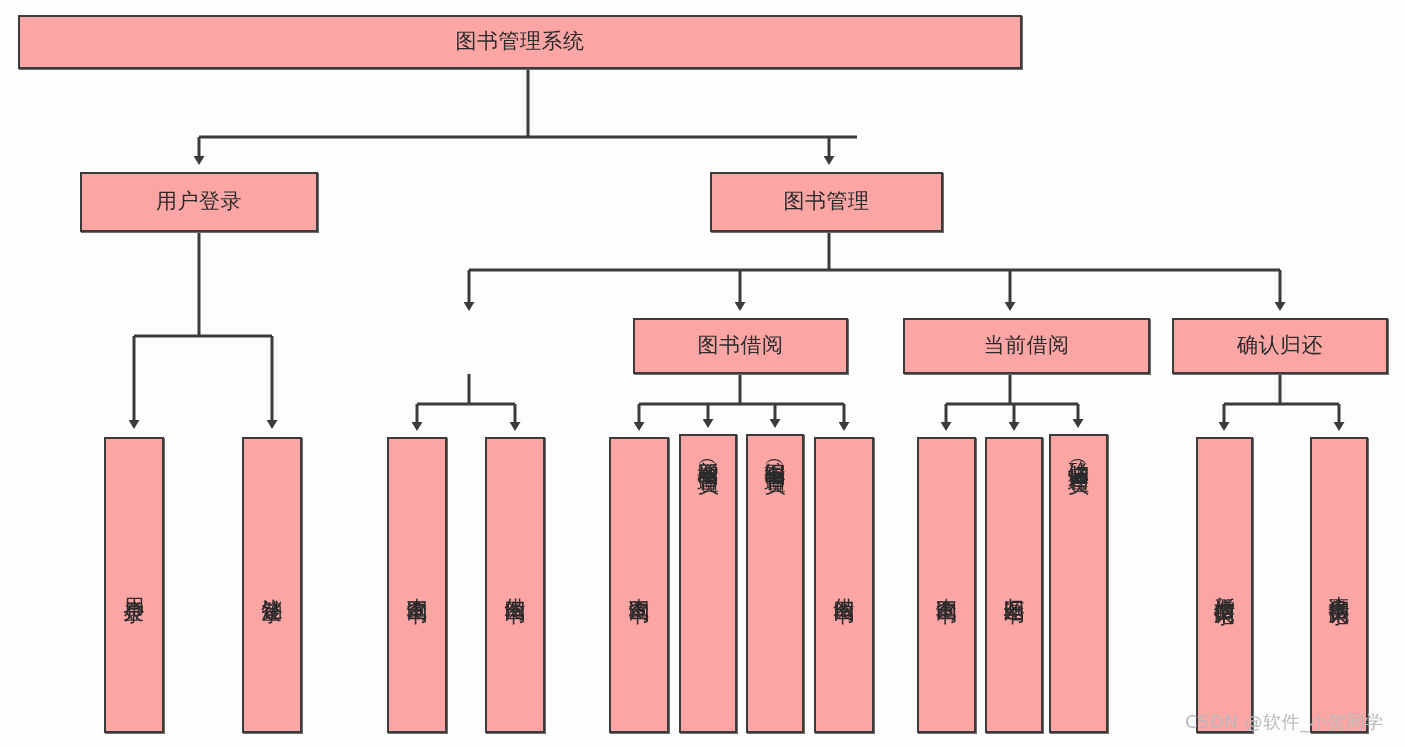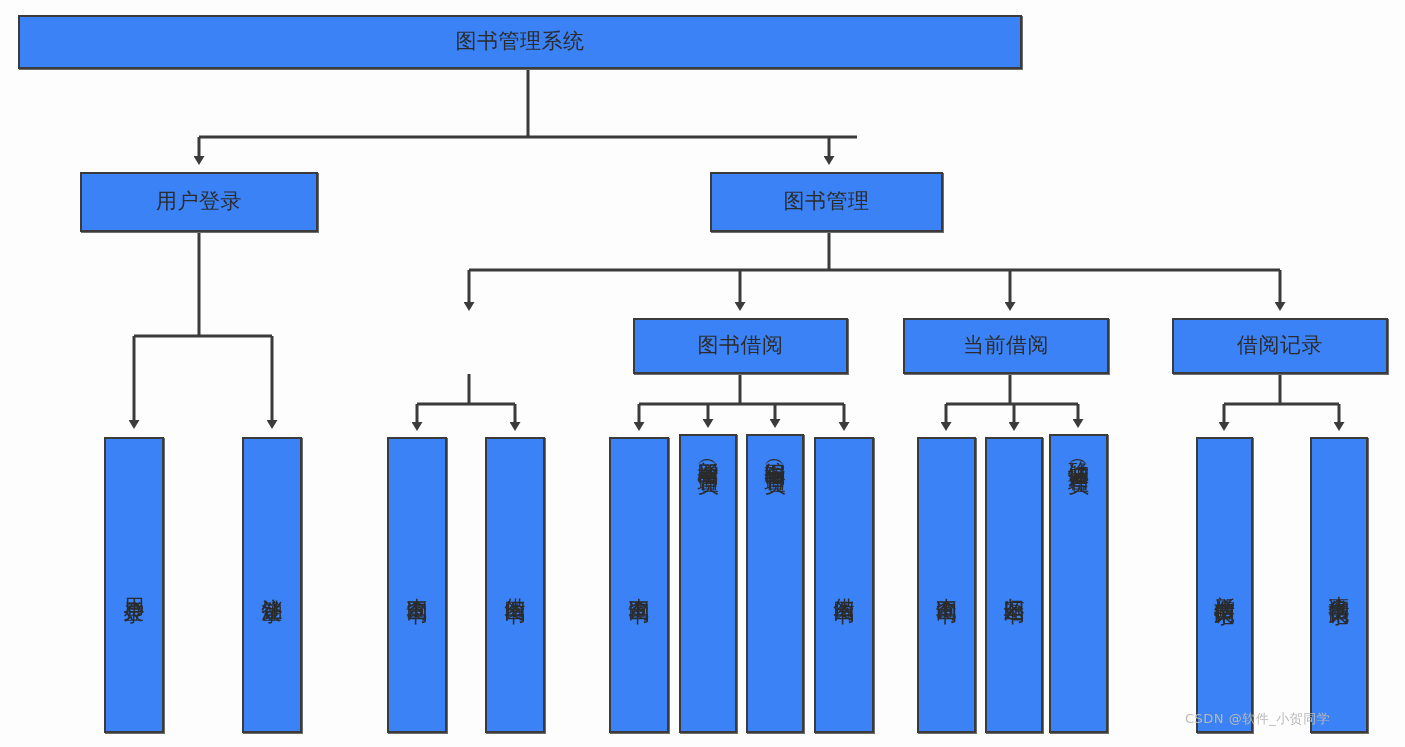--- a/index.html
+++ b/index.html
@@ -13,21 +13,21 @@
   #canvas {
     position: relative;
     width: 1405px;
     height: 747px;
     background: #fdfdfd;
     overflow: hidden;
   }
   .node {
     position: absolute;
     box-sizing: border-box;
-    background: #3b82f6;
+    background: #fca5a5;
     border: 2px solid #3b3b3b;
     box-shadow: 1px 1px 0 0 #6e6e6e;
     display: flex;
     align-items: center;
     justify-content: center;
   }
   .node-label-h {
     font-size: 21px;
     color: #2b2b2b;
     letter-spacing: 0.5px;
@@ -59,21 +59,21 @@
     left: 0;
     top: 0;
     width: 1405px;
     height: 747px;
     pointer-events: none;
   }
   .watermark {
     position: absolute;
     left: 1185px;
     top: 710px;
-    font-size: 13px;
+    font-size: 18px;
     color: #b9b9b9;
     white-space: nowrap;
     letter-spacing: 0.5px;
   }
 </style>
 </head>
 <body>
 
 <div id="canvas">
 
@@ -134,25 +134,25 @@
   <div class="node" style="left:80px; top:172px; width:238px; height:60px;">
     <span class="node-label-h">用户登录</span>
   </div>
   <div class="node" style="left:710px; top:172px; width:233px; height:60px;">
     <span class="node-label-h">图书管理</span>
   </div>
 
   <div class="node" style="left:633px; top:318px; width:215px; height:56px;align-items:center;">
     <span class="node-label-h">图书借阅</span>
   </div>
-  <div class="node" style="left:903px; top:318px; width:206px; height:56px;">
+  <div class="node" style="left:903px; top:318px; width:247px; height:56px;">
     <span class="node-label-h">当前借阅</span>
   </div>
   <div class="node" style="left:1172px; top:318px; width:216px; height:56px;">
-    <span class="node-label-h">借阅记录</span>
+    <span class="node-label-h">确认归还</span>
   </div>
 
   <div class="node vertical mid" style="left:104px; top:437px; width:60px; height:296px;">
     <span class="node-label-v">用户登录</span>
   </div>
   <div class="node vertical mid" style="left:242px; top:437px; width:60px; height:296px;">
     <span class="node-label-v">注销登录</span>
   </div>
   <div class="node vertical mid" style="left:387px; top:437px; width:60px; height:296px;">
     <span class="node-label-v">查询图书</span>

